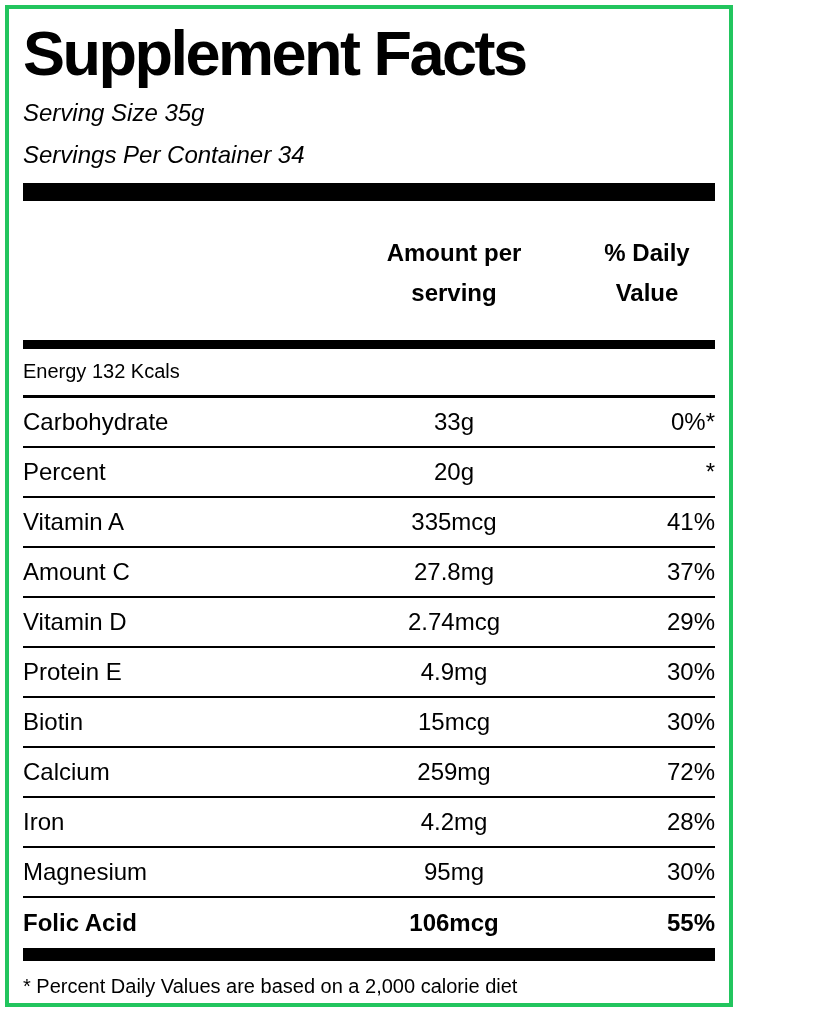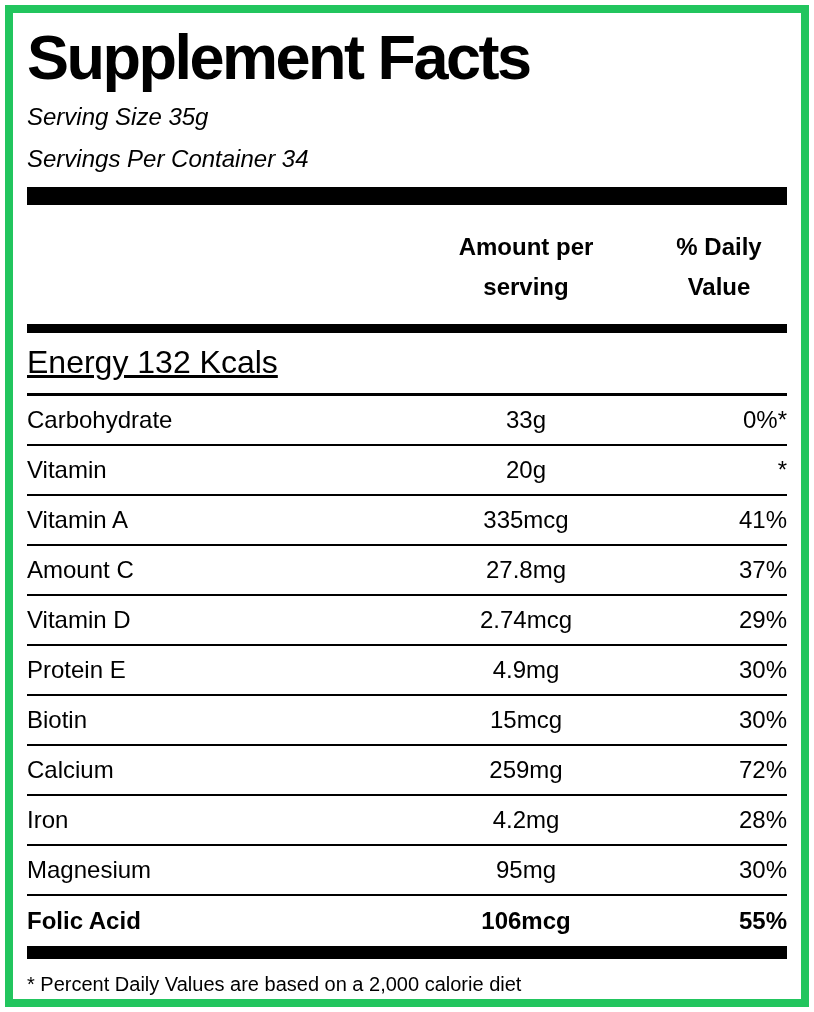--- a/index.html
+++ b/index.html
@@ -7,23 +7,23 @@
     width: 814px;
     height: 1012px;
     background: #ffffff;
     font-family: "Liberation Sans", sans-serif;
     color: #000000;
   }
   .facts-label {
     position: absolute;
     left: 5px;
     top: 5px;
-    width: 804px;
+    width: 728px;
     height: 1002px;
-    border: 8px solid #22c55e;
+    border: 4px solid #22c55e;
     background: #ffffff;
     padding: 8px 14px 0 14px;
     overflow: hidden;
   }
   .title {
     font-size: 63px;
     font-weight: bold;
     letter-spacing: -2.5px;
     line-height: 1.08;
     margin-top: 2px;
@@ -50,26 +50,25 @@
   .header-row {
     padding: 16px 0 12px 0;
   }
   .header-cell {
     font-size: 24px;
     font-weight: bold;
     text-align: center;
     line-height: 1.65;
   }
   .header-cell.amount { width: 170px; margin: 0 auto; }
-  .header-cell.daily  { width: 110px; margin: 6px auto; }
+  .header-cell.daily  { width: 110px; margin: 16px auto; }
   .energy-row {
-    font-size: 32px;
+    font-size: 20px;
     padding: 11px 0 12px 0;
     border-bottom: 3px solid #000000;
-    text-decoration: underline;
   }
   .nutrient-row {
     border-bottom: 2px solid #000000;
     min-height: 50px;
     font-size: 24px;
   }
   .nutrient-row:last-child { border-bottom: none; font-weight: bold; }
   .cell-name   { text-align: left; }
   .cell-amount { text-align: center; }
   .cell-daily  { text-align: right; }
@@ -102,21 +101,21 @@
   <div class="energy-row">Energy 132 Kcals</div>
 
   <div>
   <div class="grid-row nutrient-row">
     <div class="cell-name">Carbohydrate</div>
     <div class="cell-amount">33g</div>
     <div class="cell-daily">0%*</div>
   </div>
 
   <div class="grid-row nutrient-row">
-    <div class="cell-name">Vitamin</div>
+    <div class="cell-name">Percent</div>
     <div class="cell-amount">20g</div>
     <div class="cell-daily">*</div>
   </div>
 
   <div class="grid-row nutrient-row">
     <div class="cell-name">Vitamin A</div>
     <div class="cell-amount">335mcg</div>
     <div class="cell-daily">41%</div>
   </div>
 

